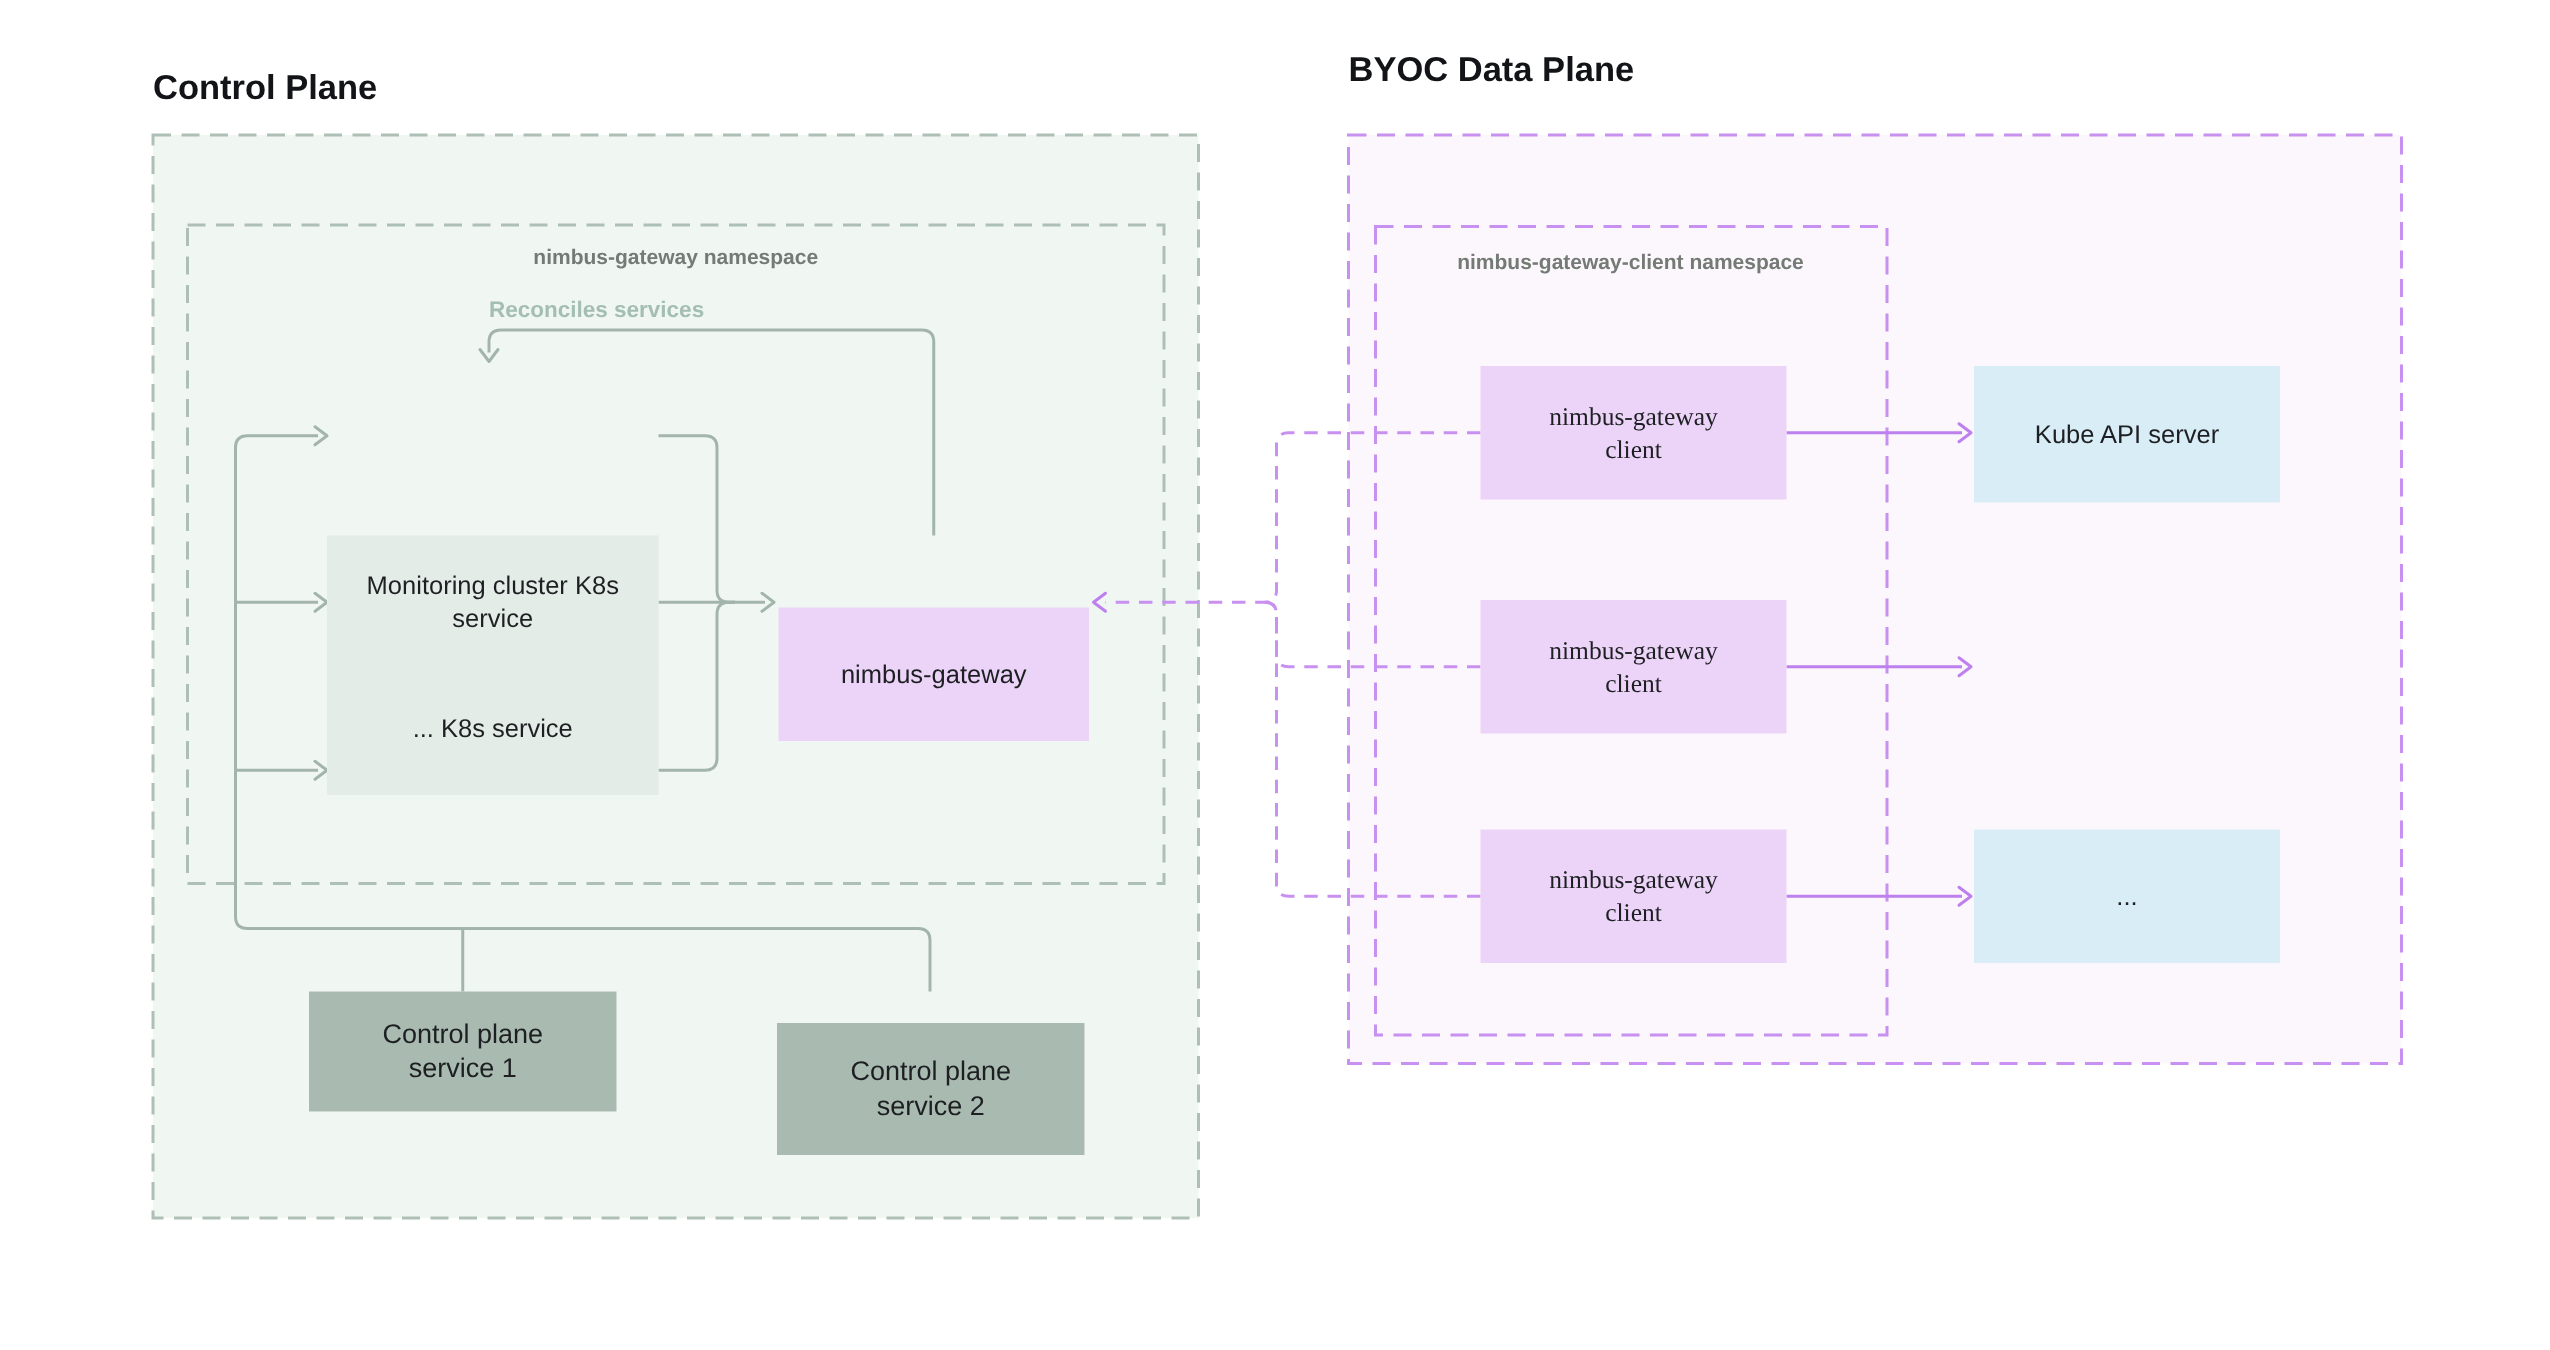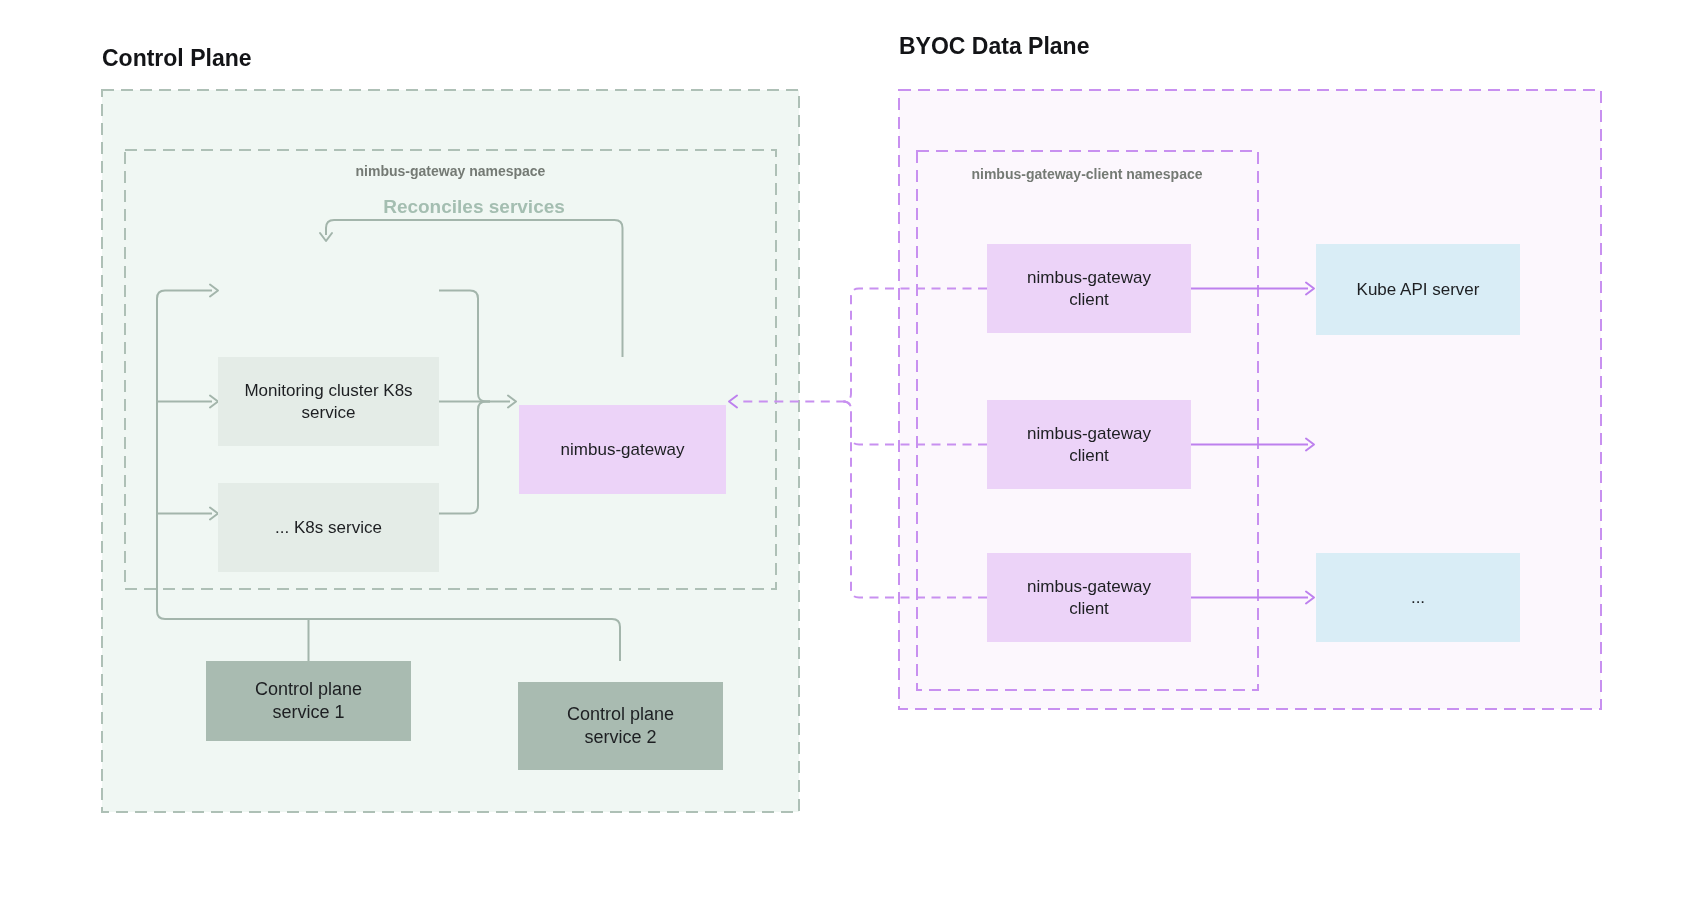--- a/index.html
+++ b/index.html
@@ -39,32 +39,32 @@
   .abs{position:absolute;}
   .plane-title{
     font-size:23px;font-weight:700;color:var(--title-text);
     text-align:left;line-height:28px;
   }
   .ns-title{
     font-size:14px;font-weight:700;color:var(--namespace-text);
     text-align:center;line-height:23px;
   }
   .hint{
-    font-size:19px;font-weight:700;color:var(--hint-text);
-    text-align:center;line-height:18px;
+    font-size:15px;font-weight:700;color:var(--hint-text);
+    line-height:18px;
   }
   .node{
     display:flex;align-items:center;justify-content:center;
     text-align:center;font-size:17px;line-height:22px;color:var(--box-text);
     box-sizing:border-box;
   }
   .node.k8s{background:var(--k8s-fill);padding:0 8px;}
   .node.gw{background:var(--lavender-fill);}
   .node.svc{background:var(--service-fill);font-size:18px;line-height:23px;padding:0 28px;}
-  .node.client{background:var(--lavender-fill);padding:0 28px;}
+  .node.client{background:var(--lavender-fill);padding:0 28px;font-family:Liberation Serif, serif;}
   .node.target{background:var(--blue-fill);}
 </style>
 </head>
 <body>
 
 <div class="stage">
 
   <svg class="wires" viewBox="0 0 1700 900" aria-hidden="true">
 
     <rect class="boundary-green" x="102" y="90" width="697" height="722"></rect>
@@ -104,21 +104,21 @@
   <div class="abs plane-title" style="left:102px;top:44px;width:697px;">Control Plane</div>
   <div class="abs plane-title" style="left:899px;top:32px;width:702px;">BYOC Data Plane</div>
 
   <div class="abs ns-title" style="left:125px;top:160px;width:651px;">nimbus-gateway namespace</div>
   <div class="abs hint" style="left:326px;top:198px;width:296px;">Reconciles services</div>
   <div class="abs ns-title" style="left:967px;top:163px;width:240px;">nimbus-gateway-client namespace</div>
 
   <div class="abs node k8s" style="left:218px;top:357px;width:221px;height:89px;">
     <span>Monitoring cluster K8s service</span>
   </div>
-  <div class="abs node k8s" style="left:218px;top:483px;width:221px;height:89px;">
+  <div class="abs node k8s" style="left:218px;top:441px;width:221px;height:89px;">
     <span>... K8s service</span>
   </div>
 
   <div class="abs node gw" style="left:519px;top:357px;width:207px;height:89px;margin-top:48px;">
     <span>nimbus-gateway</span>
   </div>
 
   <div class="abs node svc" style="left:206px;top:661px;width:205px;height:80px;">
     <span>Control plane service 1</span>
   </div>

